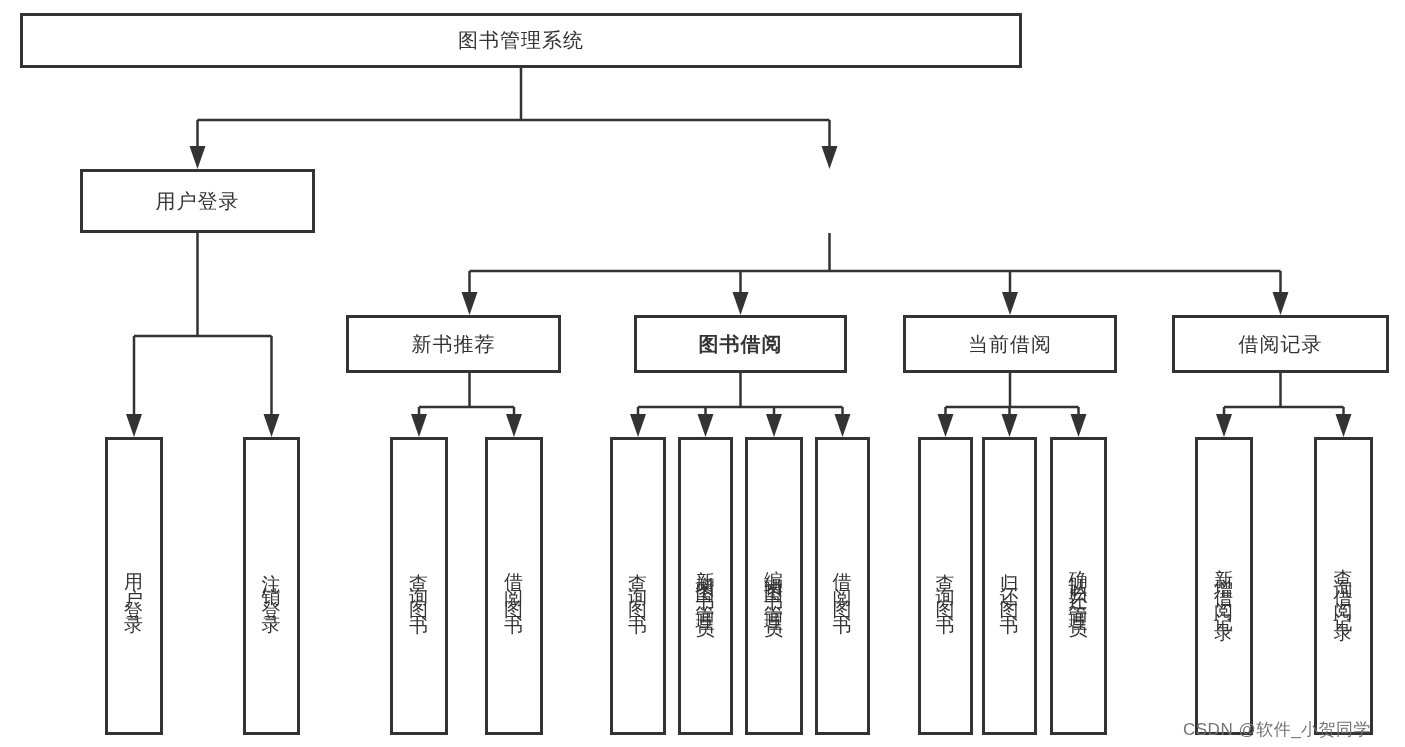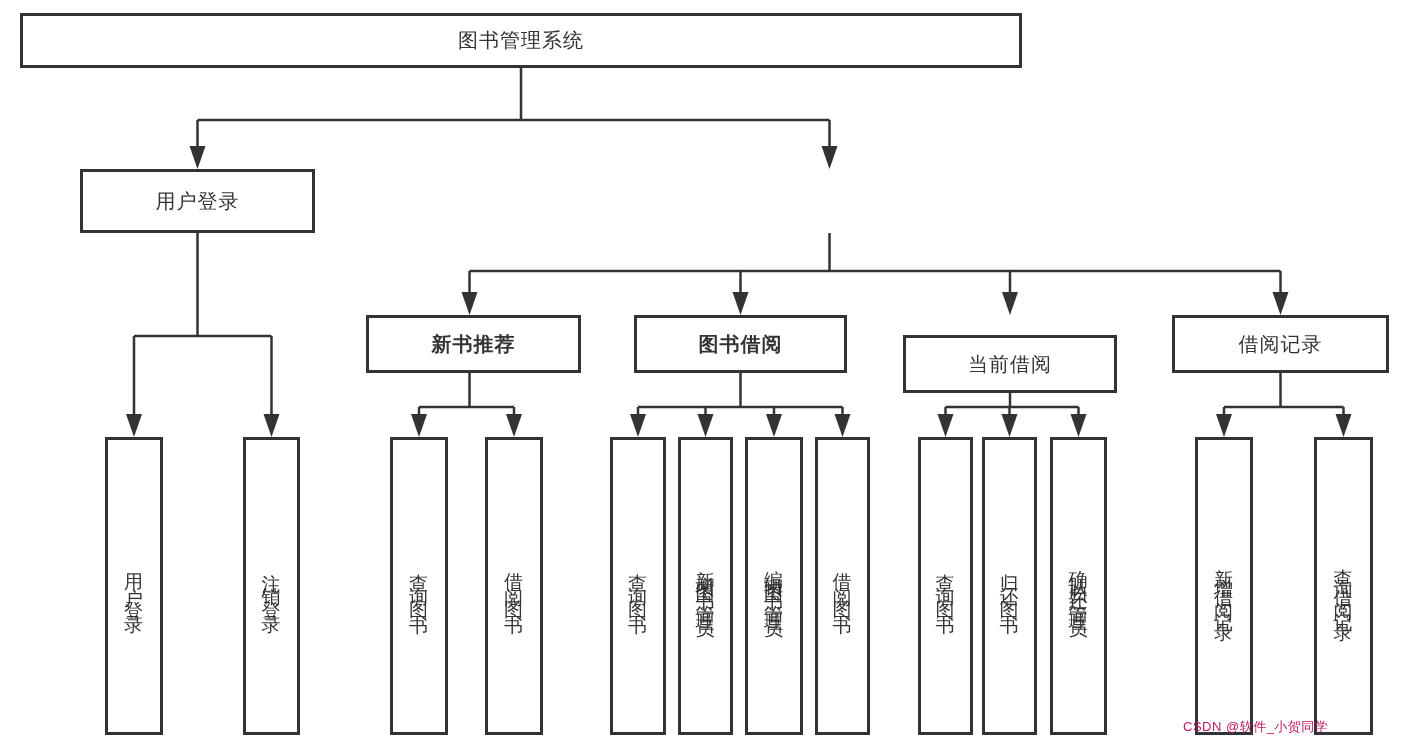--- a/index.html
+++ b/index.html
@@ -30,22 +30,22 @@
     white-space: nowrap;
   }
   .v4 { letter-spacing: 14px; }
   .v6 { letter-spacing: 11px; }
   .v9 { letter-spacing: 7px; }
   #watermark {
     position: absolute;
     left: 1183px;
     top: 718px;
     z-index: 2;
-    font-size: 13px;
-    color: #be185d;
+    font-size: 17px;
+    color: #737373;
     white-space: nowrap;
     letter-spacing: 0.5px;
   }
 </style>
 </head>
 <body>
 
 <div id="canvas">
 
   <svg id="connectors" width="1405" height="747" viewBox="0 0 1405 747" xmlns="http://www.w3.org/2000/svg">
@@ -115,27 +115,27 @@
   </svg>
 
   <div class="node" style="left:20px; top:13px; width:1002px; height:55px;">
     <span class="h-label">图书管理系统</span>
   </div>
 
   <div class="node" style="left:80px; top:169px; width:235px; height:64px;">
     <span class="h-label">用户登录</span>
   </div>
 
-  <div class="node" style="left:366px; top:315px; width:215px; height:58px;font-weight:bold;">
+  <div class="node" style="left:346px; top:315px; width:215px; height:58px;">
     <span class="h-label">新书推荐</span>
   </div>
   <div class="node" style="left:634px; top:315px; width:213px; height:58px;font-weight:bold;">
     <span class="h-label">图书借阅</span>
   </div>
-  <div class="node" style="left:903px; top:315px; width:214px; height:58px;margin-top:20px;">
+  <div class="node" style="left:903px; top:315px; width:214px; height:58px;">
     <span class="h-label">当前借阅</span>
   </div>
   <div class="node" style="left:1172px; top:315px; width:217px; height:58px;">
     <span class="h-label">借阅记录</span>
   </div>
 
   <div class="node" style="left:105px; top:437px; width:58px; height:298px;">
     <span class="v-label v4">用户登录</span>
   </div>
   <div class="node" style="left:243px; top:437px; width:57px; height:298px;">

